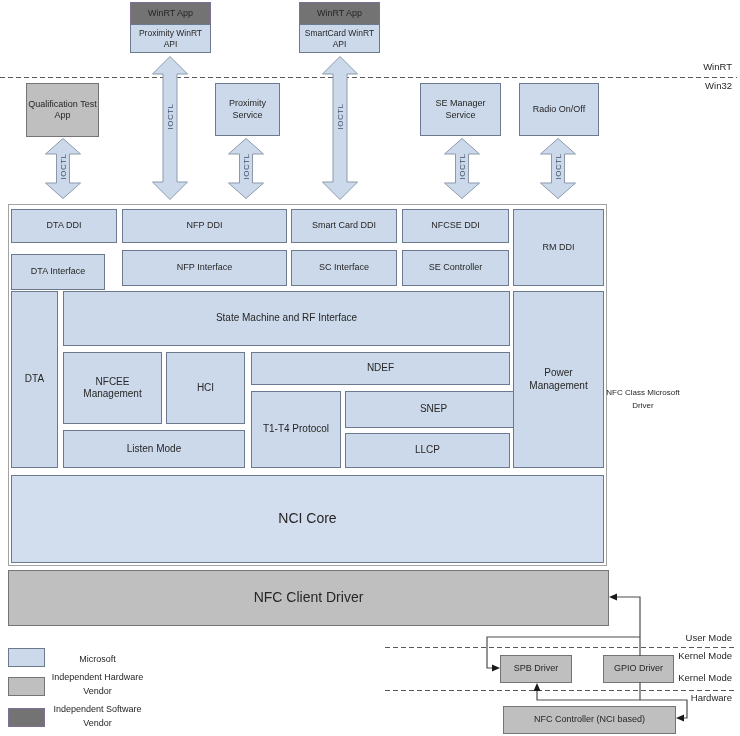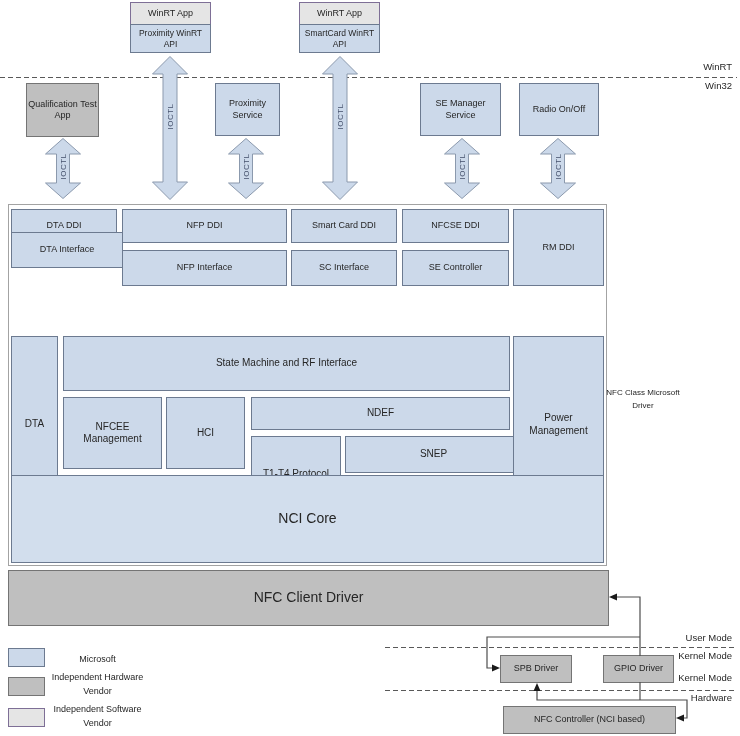--- a/index.html
+++ b/index.html
@@ -6,24 +6,24 @@
   #canvas{
     position:relative;width:740px;height:736px;background:#ffffff;overflow:hidden;
     font-family:"Liberation Sans",sans-serif;color:#262626;
   }
   .box{
     position:absolute;box-sizing:border-box;display:flex;align-items:center;justify-content:center;
     text-align:center;border:1px solid #6c7a90;background:#ccd9ea;font-size:9px;line-height:1.25;
     padding:1px;
   }
   .blue{background:#ccd9ea;border-color:#6c7a90;}
-  .purple{background:#e5e5e5;border-color:#7e6f96;}
+  .purple{background:#737373;border-color:#7e6f96;}
   .gray{background:#bfbfbf;border-color:#747474;}
   .container-box{background:#ffffff;border:1px solid #a3a3a3;}
-  .md{font-size:10px;margin-top:45px;}
+  .md{font-size:10px;}
   .lg{font-size:14px;}
   .sideLabel{position:absolute;font-size:9.5px;color:#262626;}
   .rightAlign{text-align:right;}
   .rot{
     position:absolute;width:40px;text-align:center;transform:rotate(-90deg);
     font-size:8px;color:#44506b;letter-spacing:0.5px;
   }
   .legendLabel{position:absolute;left:40px;width:115px;text-align:center;font-size:9px;line-height:14px;}
   svg{position:absolute;left:0;top:0;pointer-events:none;}
   .ioctlArrow{position:absolute;}
@@ -48,21 +48,21 @@
   <div class="box blue" style="left:519px;top:83px;width:80px;height:53px">Radio On/Off</div>
 
   <div class="box container-box" style="left:8px;top:204px;width:599px;height:362px"></div>
 
   <div class="box blue" style="left:11px;top:209px;width:106px;height:34px">DTA DDI</div>
   <div class="box blue" style="left:122px;top:209px;width:165px;height:34px">NFP DDI</div>
   <div class="box blue" style="left:291px;top:209px;width:106px;height:34px">Smart Card DDI</div>
   <div class="box blue" style="left:402px;top:209px;width:107px;height:34px">NFCSE DDI</div>
   <div class="box blue" style="left:513px;top:209px;width:91px;height:77px">RM DDI</div>
 
-  <div class="box blue" style="left:11px;top:232px;width:112px;height:36px">DTA Interface</div>
+  <div class="box blue" style="left:11px;top:254px;width:94px;height:36px">DTA Interface</div>
   <div class="box blue" style="left:122px;top:250px;width:165px;height:36px">NFP Interface</div>
   <div class="box blue" style="left:291px;top:250px;width:106px;height:36px">SC Interface</div>
   <div class="box blue" style="left:402px;top:250px;width:107px;height:36px">SE Controller</div>
 
   <div class="box blue md" style="left:11px;top:291px;width:47px;height:177px">DTA</div>
   <div class="box blue md" style="left:63px;top:291px;width:447px;height:55px">State Machine and RF Interface</div>
   <div class="box blue md" style="left:63px;top:352px;width:99px;height:72px">NFCEE Management</div>
   <div class="box blue md" style="left:166px;top:352px;width:79px;height:72px">HCI</div>
   <div class="box blue md" style="left:251px;top:352px;width:259px;height:33px">NDEF</div>
   <div class="box blue md" style="left:251px;top:391px;width:90px;height:77px">T1-T4 Protocol</div>

